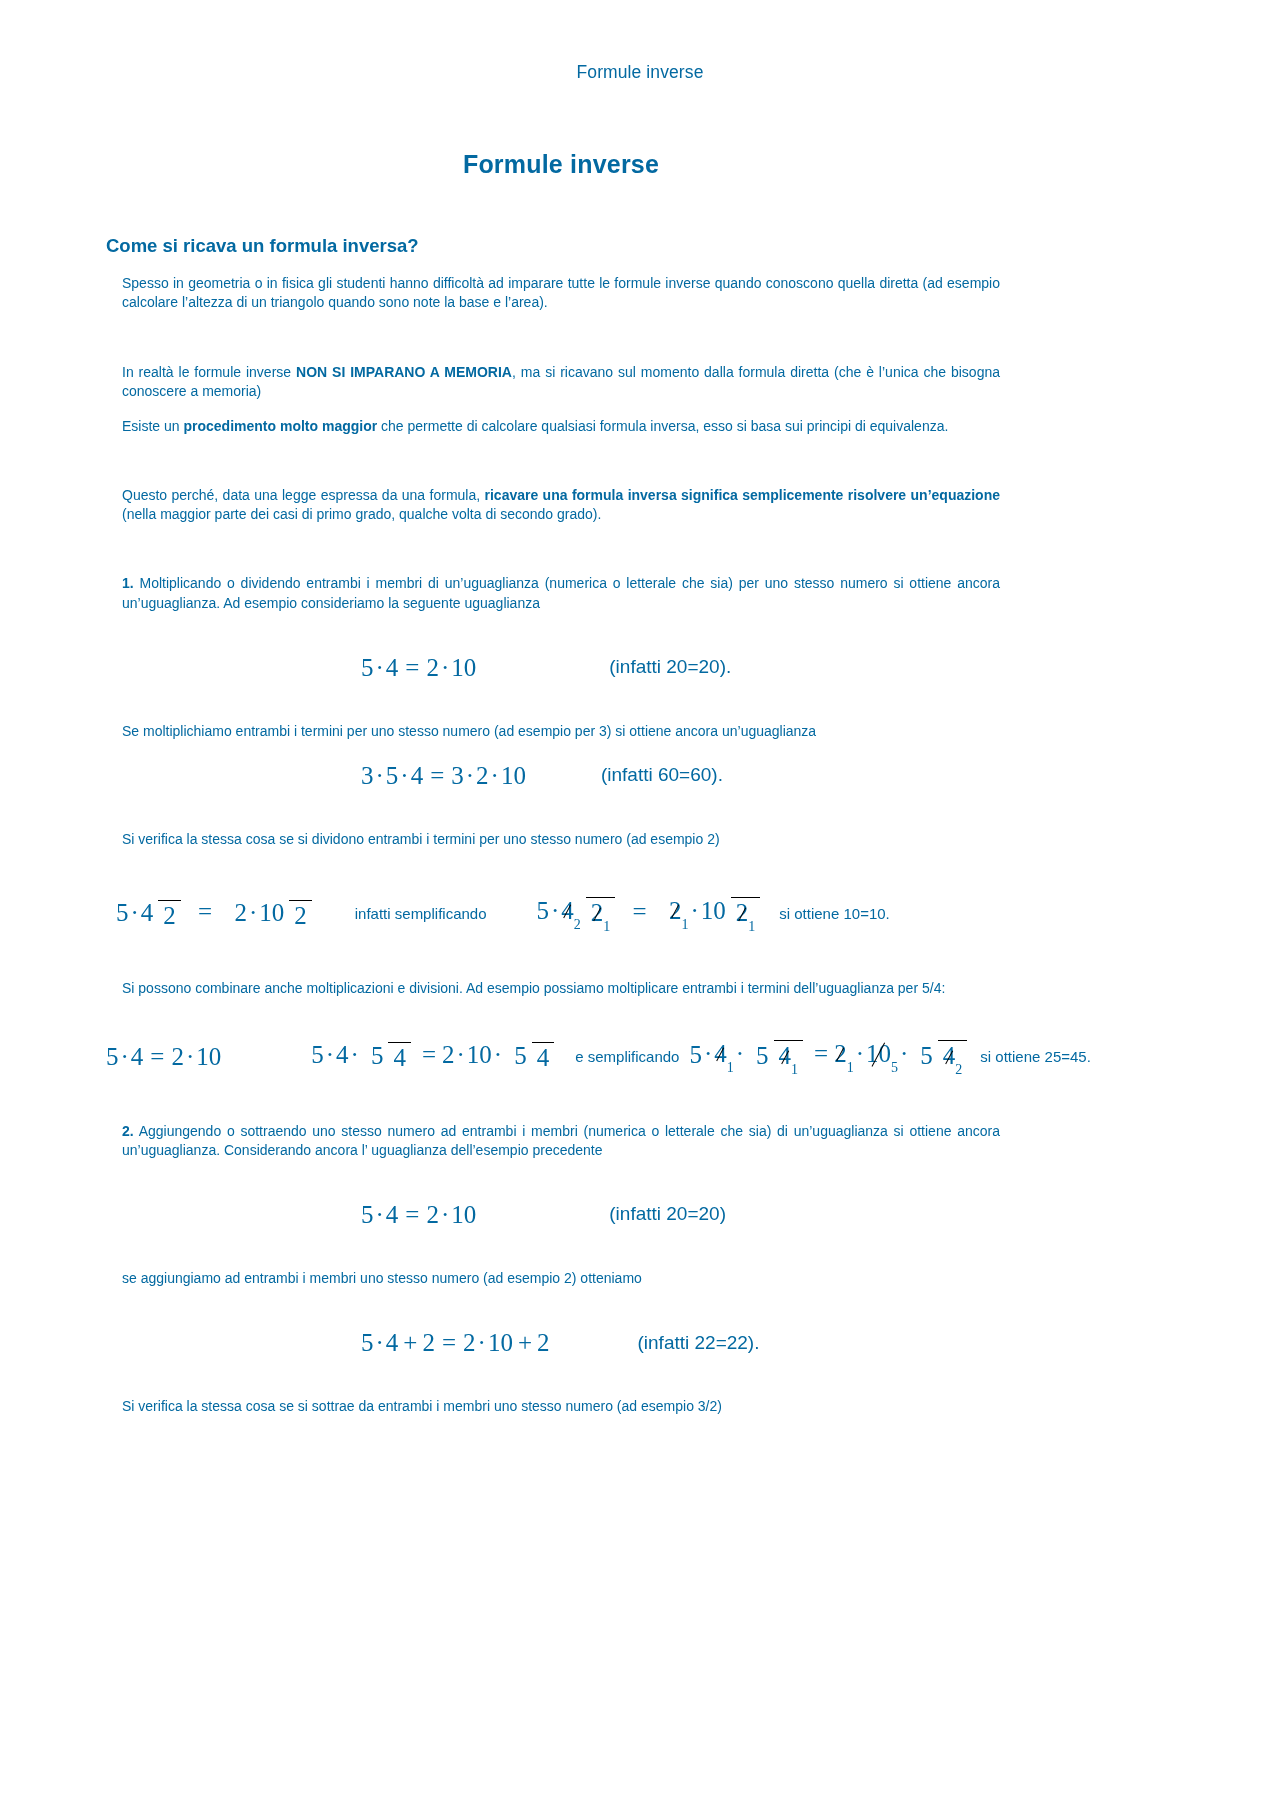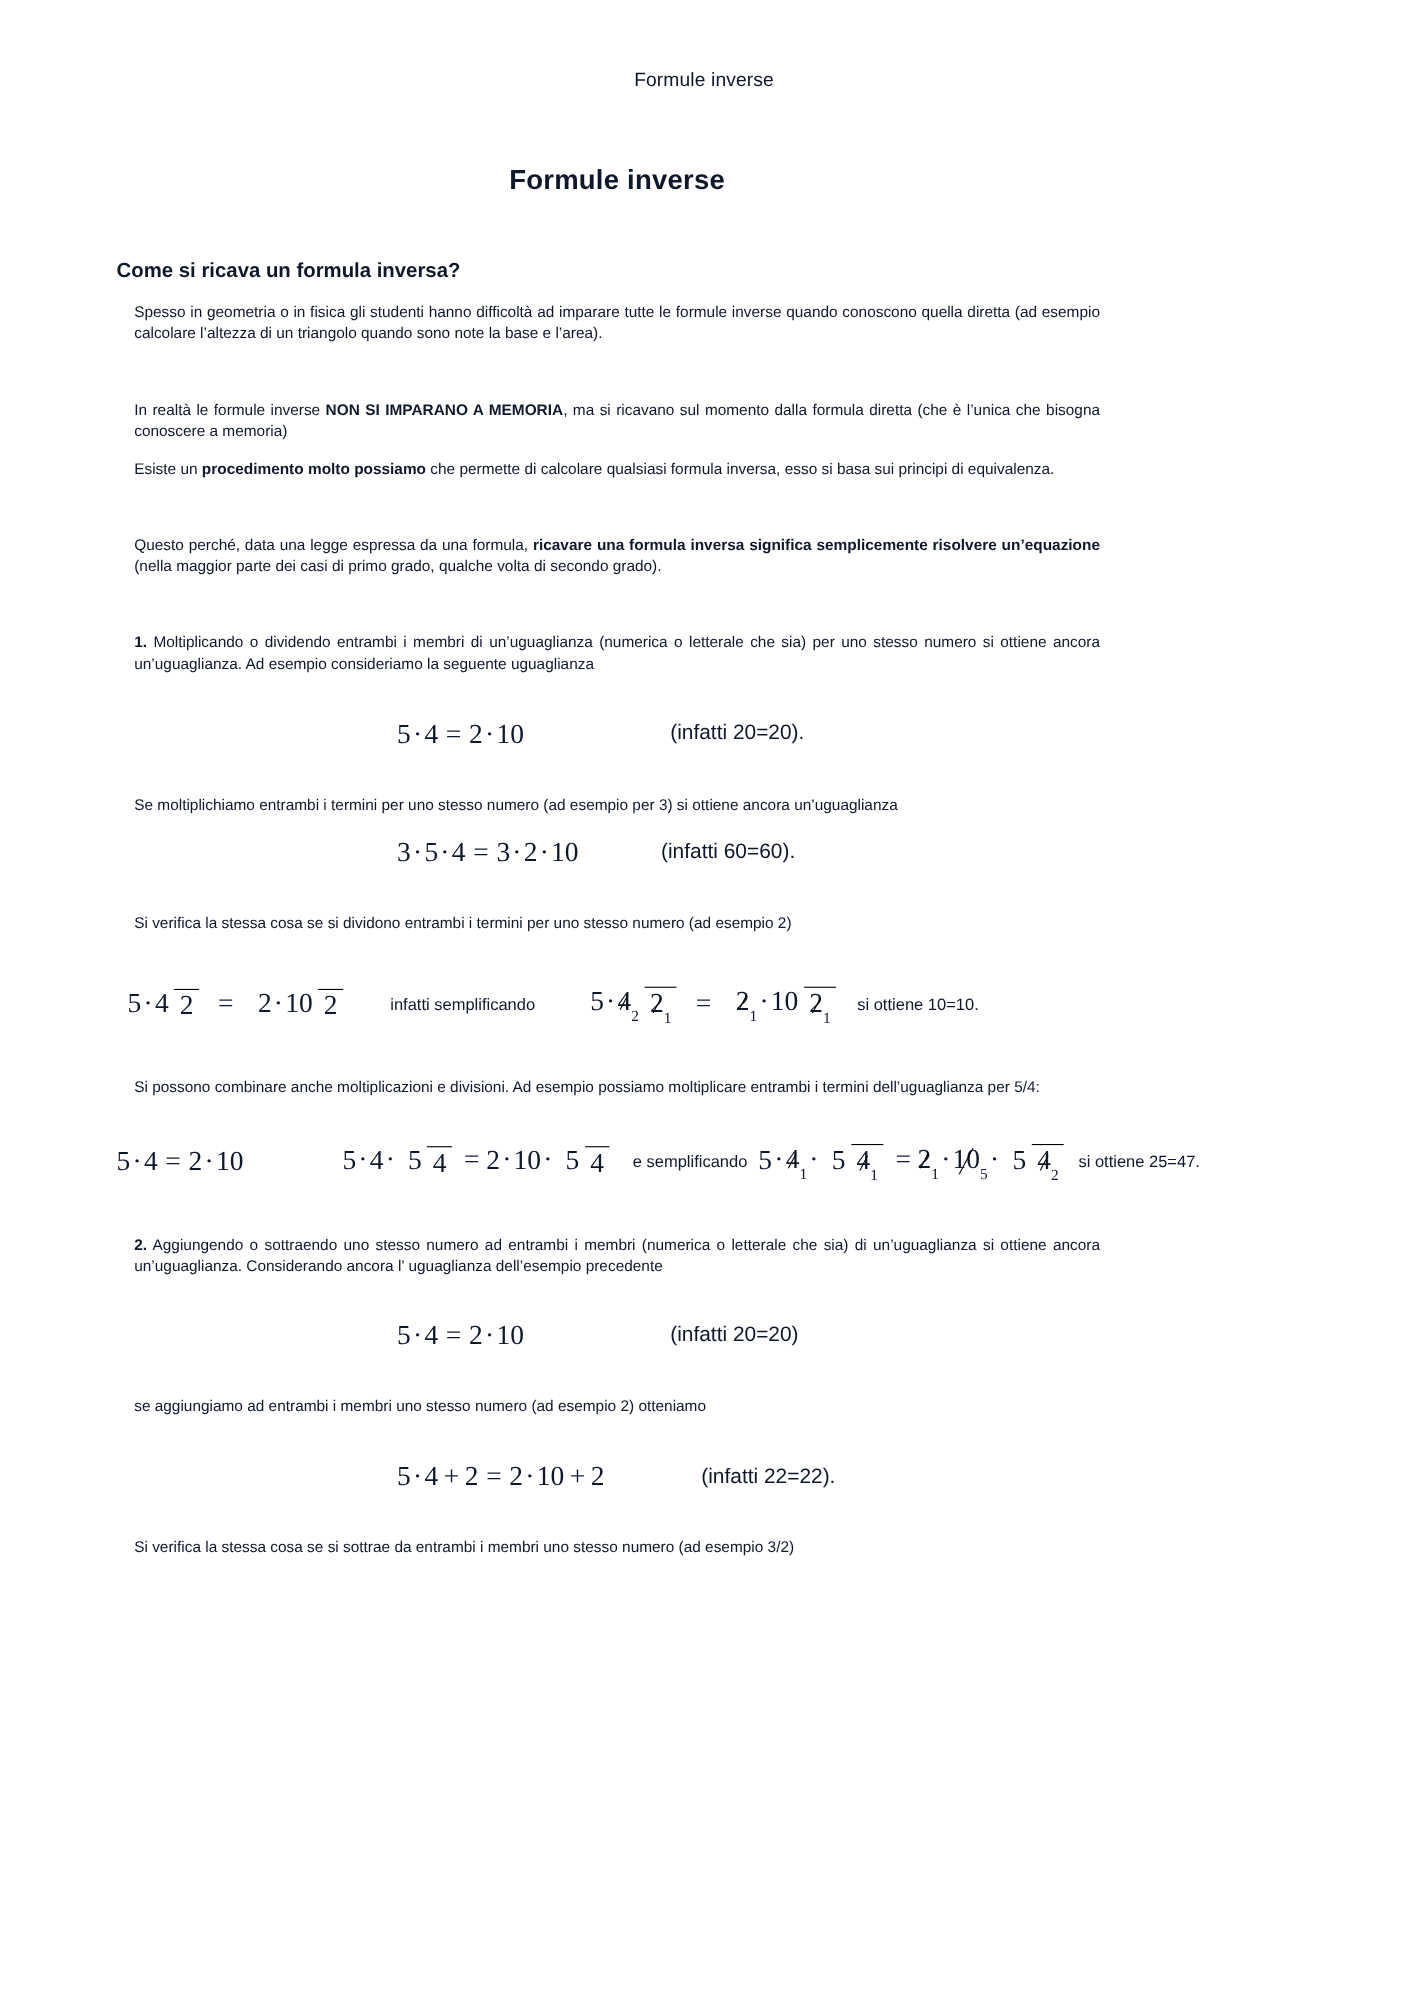--- a/index.html
+++ b/index.html
@@ -7,21 +7,21 @@
     padding: 0;
     background: #ffffff;
   }
   .page {
     position: relative;
     width: 1280px;
     height: 1575px;
     background: #ffffff;
     margin: 0 auto;
     font-family: "Liberation Sans", sans-serif;
-    color: #0f172a;
+    color: #0369a1;
     box-sizing: border-box;
     overflow: hidden;
   }
   .running-header {
     position: absolute;
     top: 62px;
     left: 0;
     width: 1280px;
     text-align: center;
     font-size: 17.5px;
@@ -135,21 +135,21 @@
   <div class="content">
 
     <h1 class="doc-title">Formule inverse</h1>
 
     <div class="sec-heading">Come si ricava un formula inversa?</div>
     <p class="body">Spesso  in geometria o in fisica gli studenti hanno difficoltà ad imparare tutte le formule inverse quando conoscono quella diretta (ad esempio calcolare l’altezza di un triangolo quando sono note la base e l’area).</p>
 
     <div class="gap-sm"></div>
 
     <p class="body"><span>In realtà le formule inverse </span><b>NON SI IMPARANO A MEMORIA</b><span>, ma si ricavano sul momento dalla formula diretta (che è l’unica che bisogna conoscere a memoria)</span></p>
-    <p class="body"><span>Esiste un </span><b>procedimento molto possiamo</b><span> che permette di calcolare qualsiasi formula inversa, esso si basa sui principi di equivalenza.</span></p>
+    <p class="body"><span>Esiste un </span><b>procedimento molto maggior</b><span> che permette di calcolare qualsiasi formula inversa, esso si basa sui principi di equivalenza.</span></p>
 
     <div class="gap-sm"></div>
 
     <p class="body"><span>Questo perché, data una legge espressa da una  formula, </span><b>ricavare una formula inversa significa semplicemente risolvere un’equazione</b><span> (nella maggior parte dei casi di primo grado, qualche volta di secondo grado).</span></p>
 
     <div class="gap-sm"></div>
 
     <p class="body"><b>1.</b><span> Moltiplicando o dividendo entrambi i membri di un’uguaglianza (numerica o letterale che sia) per uno stesso numero si ottiene ancora un’uguaglianza. Ad esempio consideriamo la seguente uguaglianza</span></p>
 
     <div class="gap-md"></div>
@@ -223,21 +223,21 @@
       <span class="inline-txt" style="margin-left:16px;">e semplificando</span>
 
       <span class="math" style="margin-left:10px;"><span>5</span><span class="op">·</span><span class="cancel">4</span><span class="sub">1</span><span class="op">·</span><span class="frac">
             <span class="num">5</span>
             <span class="den"><span class="cancel">4</span><span class="sub">1</span></span>
           </span><span class="op" style="padding:0 6px;">=</span><span class="cancel">2</span><span class="sub">1</span><span class="op">·</span><span class="cancel">10</span><span class="sub">5</span><span class="op">·</span><span class="frac">
             <span class="num">5</span>
             <span class="den"><span class="cancel">4</span><span class="sub">2</span></span>
           </span></span>
 
-      <span class="inline-txt" style="margin-left:8px;">si ottiene 25=47.</span>
+      <span class="inline-txt" style="margin-left:8px;">si ottiene 25=45.</span>
     </div>
 
     <div class="gap-lg"></div>
 
     <p class="body"><b>2.</b><span> Aggiungendo o sottraendo uno stesso numero ad entrambi i membri (numerica o letterale che sia) di un’uguaglianza si ottiene ancora un’uguaglianza. Considerando ancora l’ uguaglianza dell’esempio precedente</span></p>
 
     <div class="gap-md"></div>
 
     <div class="eqrow" style="padding-left:255px;">
       <span class="math"><span>5</span><span class="op">·</span><span>4</span><span class="op" style="padding:0 7px;">=</span><span>2</span><span class="op">·</span><span>10</span></span>

